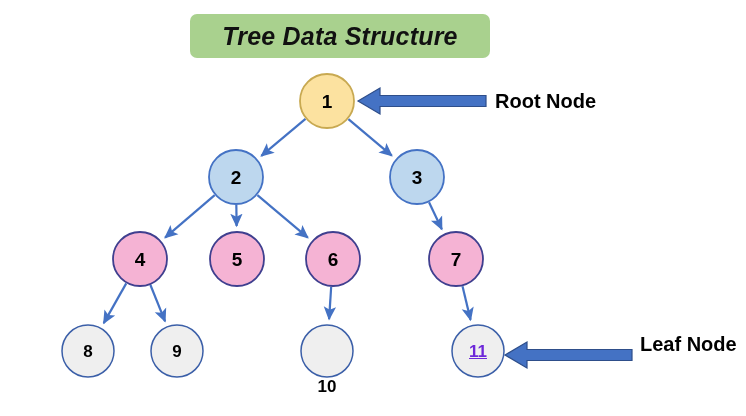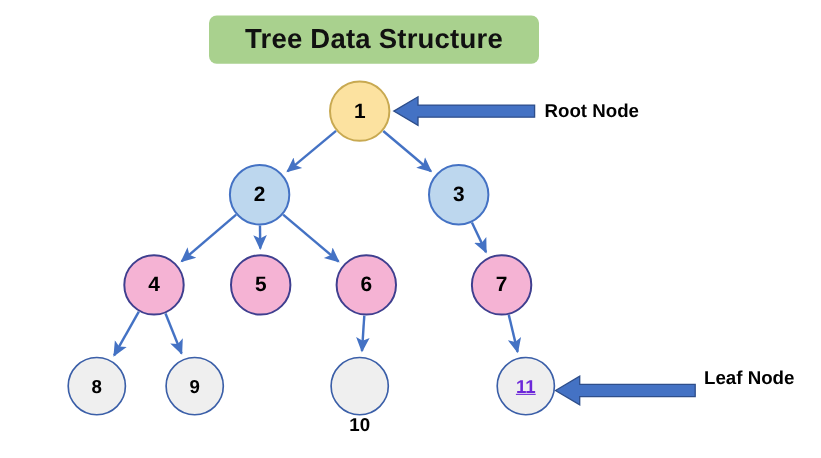--- a/index.html
+++ b/index.html
@@ -36,35 +36,36 @@
     align-items: center;
     justify-content: center;
   }
   .title-text {
     font-family: "Liberation Sans", sans-serif;
     font-size: 25px;
     font-weight: bold;
     color: #111111;
     letter-spacing: 0.2px;
     white-space: nowrap;
+    font-style: italic;
   }
   .node-label {
     position: absolute;
     transform: translate(-50%, -50%);
     font-family: "Liberation Sans", sans-serif;
     font-weight: bold;
     color: #000000;
     pointer-events: none;
     white-space: nowrap;
   }
   .callout-label {
     position: absolute;
     transform: translate(0, -50%);
     font-family: "Liberation Sans", sans-serif;
-    font-size: 17px;
+    font-size: 20px;
     font-weight: bold;
     color: #000000;
     white-space: nowrap;
   }
 </style>
 </head>
 <body>
 
 <div id="canvas">
 

